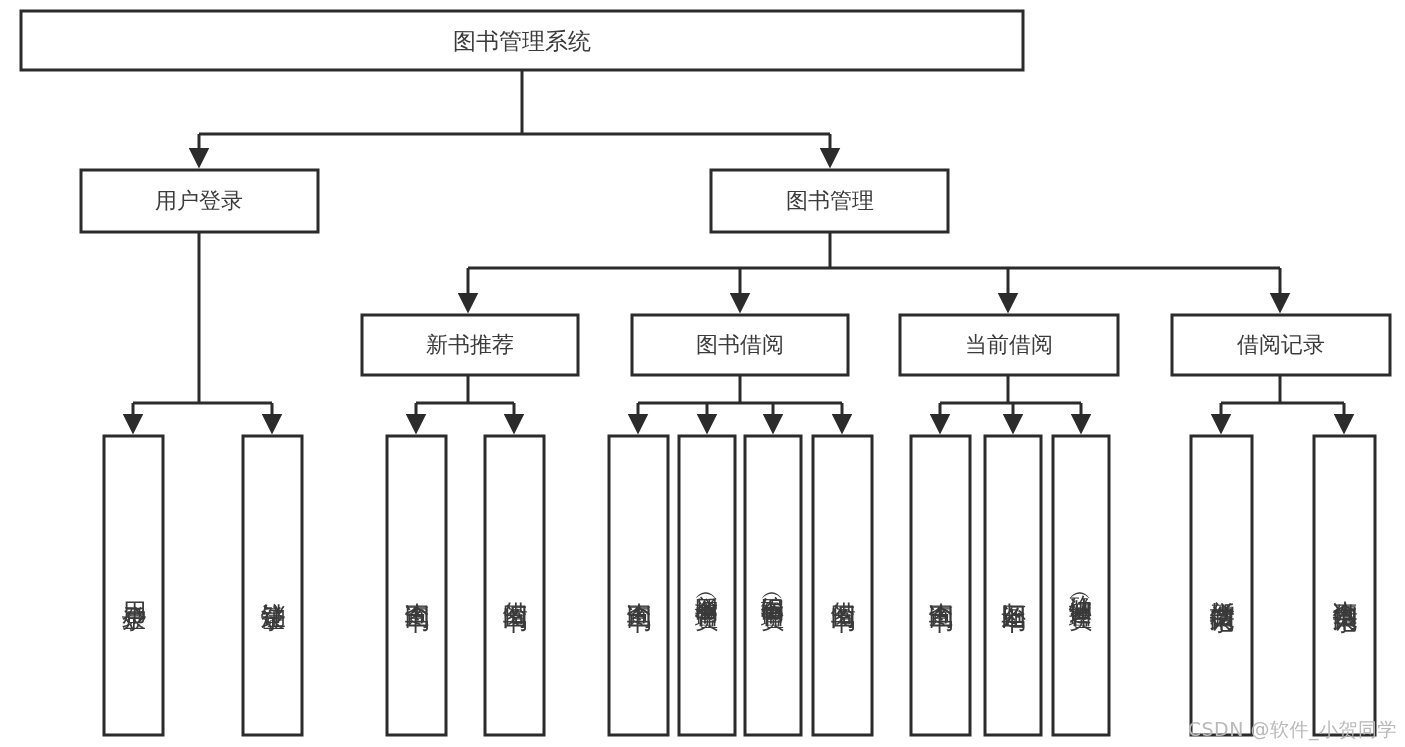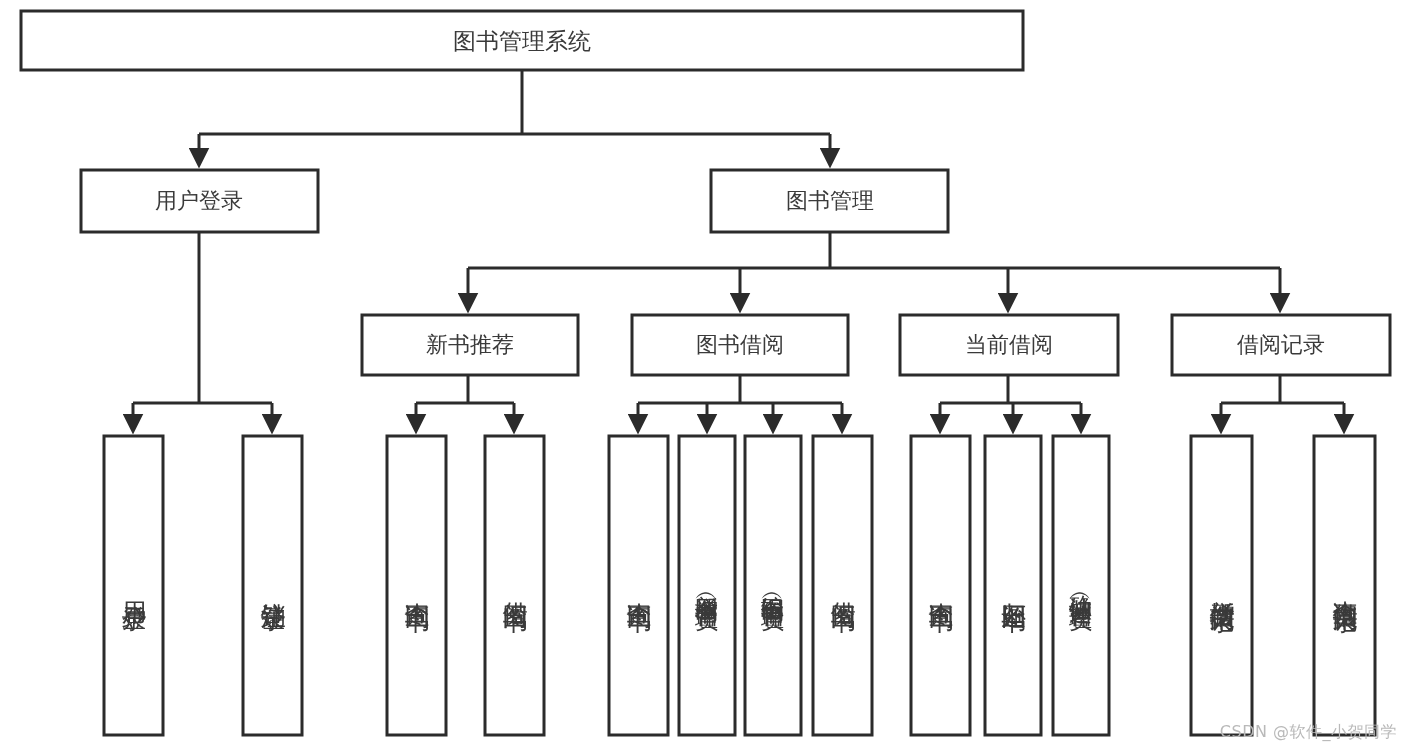--- a/index.html
+++ b/index.html
@@ -14,21 +14,21 @@
        font-size:22px;fill:#3a3a3a;text-anchor:middle;dominant-baseline:middle;}
   .node-label-root{font-size:23px;}
   .vlabel-wrap{position:absolute;display:flex;align-items:center;
        justify-content:center;pointer-events:none;}
   .vlabel{writing-mode:vertical-rl;text-orientation:upright;
        font-family:"DejaVu Sans","Liberation Sans",sans-serif;
        font-size:25px;color:#3a3a3a;line-height:1.05;letter-spacing:2px;
        white-space:nowrap;}
   .watermark{position:absolute;right:8px;bottom:4px;
        font-family:"DejaVu Sans","Liberation Sans",sans-serif;
-       font-size:16px;color:#b9b9b9;letter-spacing:0.5px;}
+       font-size:19px;color:#b9b9b9;letter-spacing:0.5px;}
 </style>
 </head>
 <body>
 
 <div id="diagram-root">
 
   <svg id="diagram-svg" viewBox="0 0 1405 747">
     <defs>
       <marker id="arrow" viewBox="0 0 12 12" refX="6" refY="6" markerWidth="7" markerHeight="7" orient="auto-start-reverse">
         <path d="M 0 0 L 12 6 L 0 12 z" class="arrow-head"></path>

